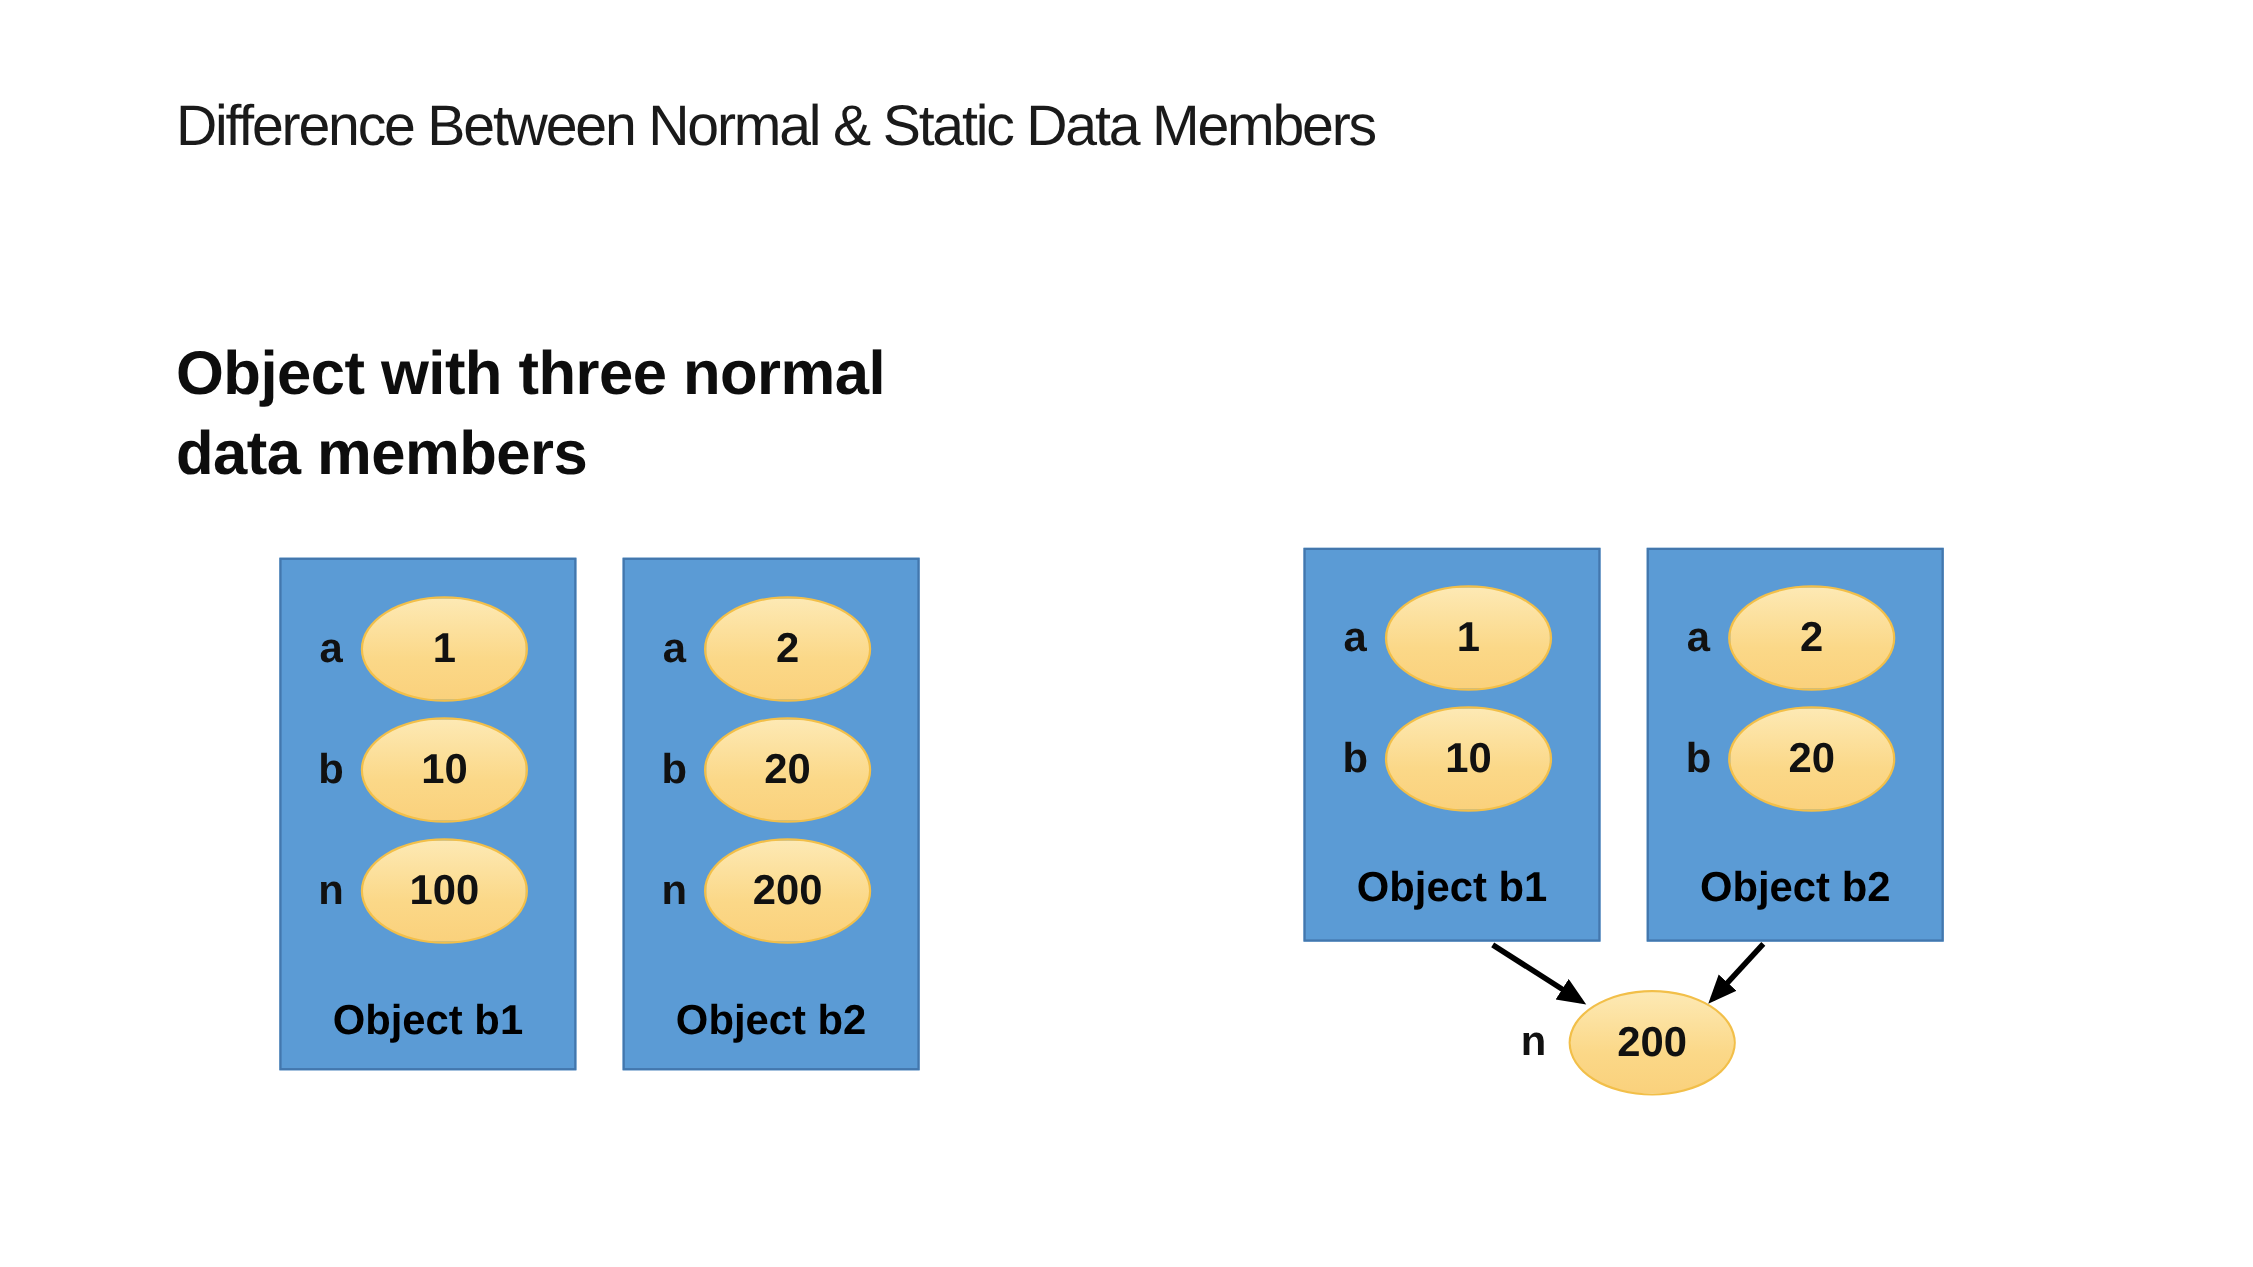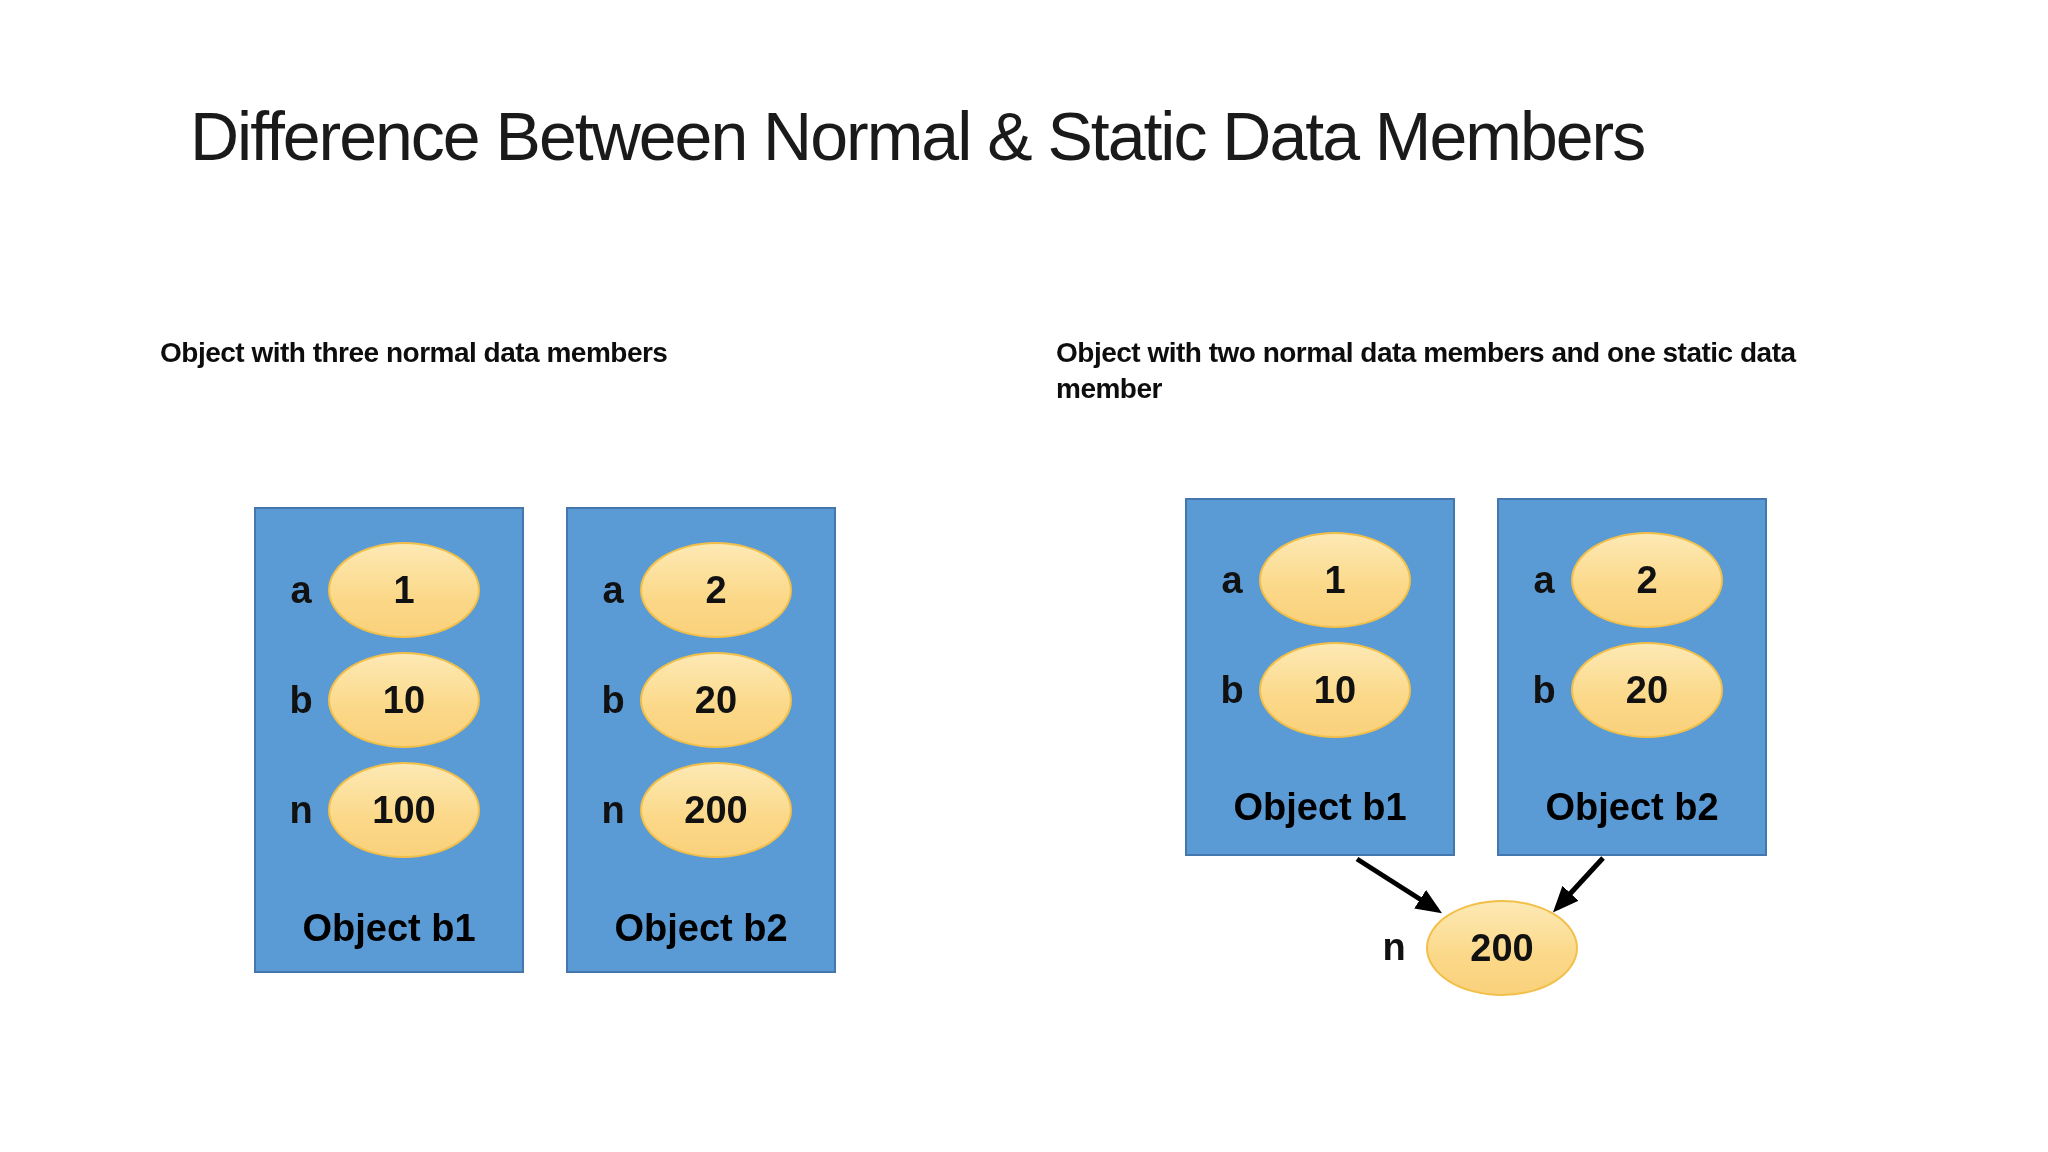--- a/index.html
+++ b/index.html
@@ -6,27 +6,27 @@
   .slide{
     position:relative;
     width:2048px;height:1152px;
     background:#ffffff;
     overflow:hidden;
     font-family:"Liberation Sans", sans-serif;
     color:#000;
   }
   .title{
     position:absolute;left:160px;top:48px;width:1600px;
-    font-size:68px;font-weight:400;line-height:1.26;
-    letter-spacing:-2px;color:#1a1a1a;margin-left:30px;
+    font-size:52px;font-weight:400;line-height:1.26;
+    letter-spacing:-2px;color:#1a1a1a;
   }
   .caption{
     position:absolute;top:303px;
-    font-size:28px;font-weight:700;line-height:1.3;
-    color:#0d0d0d;letter-spacing:-0.5px;margin-top:32px;
+    font-size:56px;font-weight:700;line-height:1.3;
+    color:#0d0d0d;letter-spacing:-0.5px;
   }
   .caption.left{left:160px;width:690px;}
   .caption.right{left:1056px;width:830px;}
   .box{
     position:absolute;
     background:#5b9bd5;
     border:2px solid #4377ad;
   }
   .box-left{top:507px;width:266px;height:462px;}
   .box-right{top:498px;width:266px;height:354px;}
@@ -67,21 +67,20 @@
   }
 </style>
 </head>
 <body>
 
 <div class="slide">
 
   <h1 class="title">Difference Between Normal &amp; Static Data Members</h1>
 
   <div class="caption left">Object with three normal data members</div>
-  <div class="caption right">Object with two normal data members and one static data member</div>
 
   <div class="box box-left" style="left:254px;">
     <div class="member" style="top:33px;">
       <span class="mlabel">a</span>
       <span class="ellipse">
           <span class="val">1</span>
         </span>
     </div>
     <div class="member" style="top:143px;">
       <span class="mlabel">b</span>

